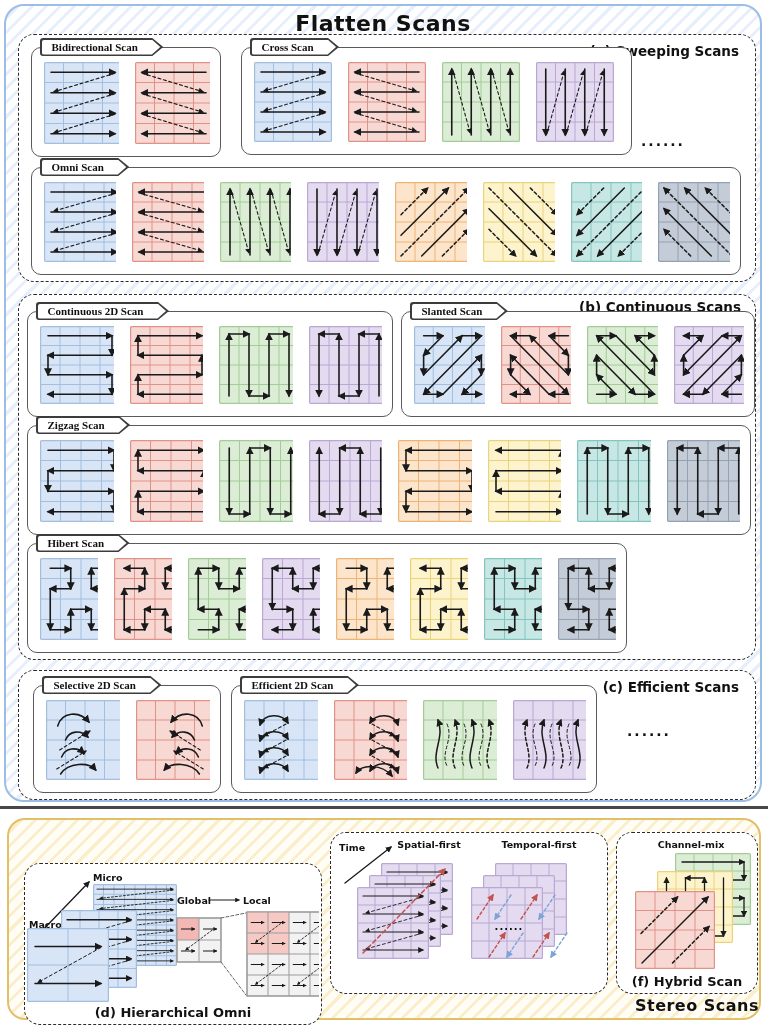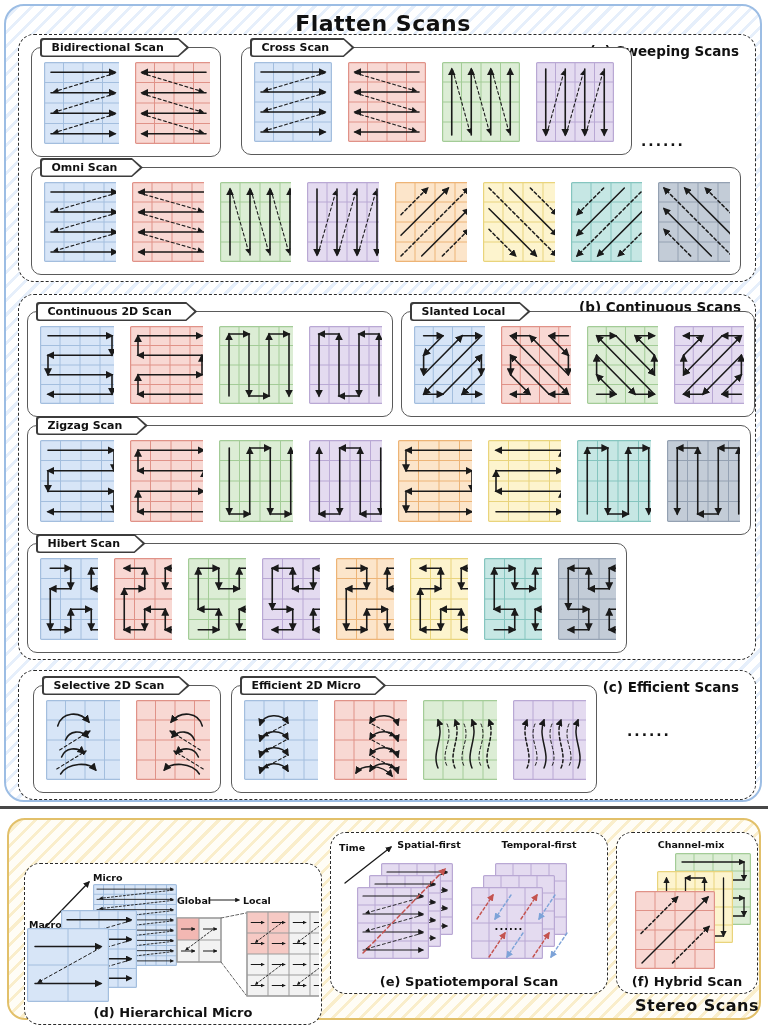--- a/index.html
+++ b/index.html
@@ -17,21 +17,21 @@
   #sec-b{left:12px;top:288px;width:738px;height:366px;}
   #sec-c{left:12px;top:664px;width:738px;height:130px;}
   .sec-caption{position:absolute;font-weight:bold;font-size:13.5px;white-space:nowrap;}
   #sec-a .sec-caption{top:8px;right:16px;}
   #sec-b .sec-caption{top:4px;right:14px;}
   #sec-c .sec-caption{top:8px;right:16px;}
   .dots{position:absolute;font-weight:bold;font-size:14px;letter-spacing:2px;}
   #sec-a .dots{left:622px;top:98px;}
   #sec-c .dots{left:608px;top:52px;}
   .group{position:absolute;background:#fff;border:1.5px solid #5a5a5a;border-radius:10px;
-    box-sizing:border-box;padding:14px 10px 6px 12px;display:flex;gap:16px;align-items:flex-start;}
+    box-sizing:border-box;padding:14px 10px 6px 12px;display:flex;gap:16px;align-items:flex-start;font-family:Liberation Serif, serif;}
   .tag{position:absolute;top:-10px;left:8px;background:#3c3c3c;border-radius:3px;padding:1.5px;
     clip-path:polygon(0 0,calc(100% - 11px) 0,100% 50%,calc(100% - 11px) 100%,0 100%);}
   .tag-in{background:#fff;font-size:11px;font-weight:bold;white-space:nowrap;
     padding:1px 24px 2px 10px;border-radius:2px;
     clip-path:polygon(0 0,calc(100% - 10px) 0,calc(100% - 1.5px) 50%,calc(100% - 10px) 100%,0 100%);}
   .grid-svg{display:block;}
   .divider{position:absolute;left:0;top:806px;width:768px;height:3px;background:#474747;}
   .stereo-box{position:absolute;left:7px;top:818px;width:754px;height:202px;
     box-sizing:border-box;border:2px solid #e2c06a;border-radius:18px;
     background:repeating-linear-gradient(135deg,#fffdf6 0 7px,#faeecb 7px 10px);}
@@ -680,21 +680,21 @@
               <path d="M50,8 L50,70" stroke="#1a1a1a" stroke-width="1.6" fill="none" stroke-linecap="round" marker-end="url(#mk69)"></path>
               <path d="M50,70 L30,70" stroke="#1a1a1a" stroke-width="1.6" fill="none" stroke-linecap="round" marker-end="url(#mk69)"></path>
               <path d="M30,70 L30,8" stroke="#1a1a1a" stroke-width="1.6" fill="none" stroke-linecap="round" marker-end="url(#mk69)"></path>
               <path d="M30,8 L10,8" stroke="#1a1a1a" stroke-width="1.6" fill="none" stroke-linecap="round" marker-end="url(#mk69)"></path>
               <path d="M10,8 L10,70" stroke="#1a1a1a" stroke-width="1.6" fill="none" stroke-linecap="round" marker-end="url(#mk69)"></path>
             </g>
           </svg>
         </div>
       <div class="group" style="left:382px;top:16px;width:354px;height:106px">
           <div class="tag">
-            <div class="tag-in">Slanted Local</div>
+            <div class="tag-in">Slanted Scan</div>
           </div>
           <svg width="77" height="78" class="grid-svg">
             <defs>
               <marker id="mk73" viewBox="0 0 10 10" refX="8" refY="5" markerWidth="5" markerHeight="5" orient="auto-start-reverse">
                 <path d="M0,0 L10,5 L0,10 z" fill="#1a1a1a"></path>
               </marker>
               <marker id="ms74" viewBox="0 0 10 10" refX="8" refY="5" markerWidth="4" markerHeight="4" orient="auto-start-reverse">
                 <path d="M0,0 L10,5 L0,10 z" fill="#1a1a1a"></path>
               </marker>
               <marker id="mr75" viewBox="0 0 10 10" refX="8" refY="5" markerWidth="5" markerHeight="5" orient="auto-start-reverse">
@@ -1519,21 +1519,21 @@
                 <path d="M14,50 L45,31" stroke="#1a1a1a" stroke-width="1.1" fill="none" stroke-linecap="round" stroke-dasharray="3,2.6" marker-end="url(#mk157)"></path>
                 <path d="M16,57 C20,47 32,47 39,53" stroke="#1a1a1a" stroke-width="1.6" fill="none" stroke-linecap="round" marker-end="url(#mk157)"></path>
                 <path d="M11,69 L41,51" stroke="#1a1a1a" stroke-width="1.1" fill="none" stroke-linecap="round" stroke-dasharray="3,2.6" marker-end="url(#mk157)"></path>
                 <path d="M15,74 C23,62 44,62 51,70" stroke="#1a1a1a" stroke-width="1.6" fill="none" stroke-linecap="round" marker-end="url(#mk157)"></path>
               </g>
             </g>
           </svg>
         </div>
       <div class="group" style="left:212px;top:14px;width:366px;height:108px">
           <div class="tag">
-            <div class="tag-in">Efficient 2D Micro</div>
+            <div class="tag-in">Efficient 2D Scan</div>
           </div>
           <svg width="80" height="80" class="grid-svg">
             <defs>
               <marker id="mk161" viewBox="0 0 10 10" refX="8" refY="5" markerWidth="5" markerHeight="5" orient="auto-start-reverse">
                 <path d="M0,0 L10,5 L0,10 z" fill="#1a1a1a"></path>
               </marker>
               <marker id="ms162" viewBox="0 0 10 10" refX="8" refY="5" markerWidth="4" markerHeight="4" orient="auto-start-reverse">
                 <path d="M0,0 L10,5 L0,10 z" fill="#1a1a1a"></path>
               </marker>
               <marker id="mr163" viewBox="0 0 10 10" refX="8" refY="5" markerWidth="5" markerHeight="5" orient="auto-start-reverse">
@@ -1793,21 +1793,21 @@
           <path d="M245.2,119.5 L257.8,119.5" stroke="#1a1a1a" stroke-width="1" fill="none" stroke-linecap="round" marker-end="url(#ms178)"></path>
           <path d="M266.2,119.5 L278.8,119.5" stroke="#1a1a1a" stroke-width="1" fill="none" stroke-linecap="round" marker-end="url(#ms178)"></path>
           <path d="M287.2,119.5 L299.8,119.5" stroke="#1a1a1a" stroke-width="1" fill="none" stroke-linecap="round" marker-end="url(#ms178)"></path>
           <path d="M253.6,57.55 L228.4,76.45" stroke="#1a1a1a" stroke-width="0.9" fill="none" stroke-linecap="round" stroke-dasharray="2,2" marker-end="url(#ms178)"></path>
           <path d="M295.6,57.55 L270.4,76.45" stroke="#1a1a1a" stroke-width="0.9" fill="none" stroke-linecap="round" stroke-dasharray="2,2" marker-end="url(#ms178)"></path>
           <path d="M253.6,99.55 L228.4,118.45" stroke="#1a1a1a" stroke-width="0.9" fill="none" stroke-linecap="round" stroke-dasharray="2,2" marker-end="url(#ms178)"></path>
           <path d="M295.6,99.55 L270.4,118.45" stroke="#1a1a1a" stroke-width="0.9" fill="none" stroke-linecap="round" stroke-dasharray="2,2" marker-end="url(#ms178)"></path>
           <path d="M194,52 L219,47" stroke="#666" stroke-width="1" fill="none" stroke-linecap="round" stroke-dasharray="3,2"></path>
           <path d="M194,96 L219,129" stroke="#666" stroke-width="1" fill="none" stroke-linecap="round" stroke-dasharray="3,2"></path>
         </svg>
-      <div class="panel-caption">(d) Hierarchical Micro</div>
+      <div class="panel-caption">(d) Hierarchical Omni</div>
     </div>
     <div class="panel" id="panel-e">
       <svg id="svg-e" width="272" height="136">
           <defs>
             <marker id="mk181" viewBox="0 0 10 10" refX="8" refY="5" markerWidth="5" markerHeight="5" orient="auto-start-reverse">
               <path d="M0,0 L10,5 L0,10 z" fill="#1a1a1a"></path>
             </marker>
             <marker id="ms182" viewBox="0 0 10 10" refX="8" refY="5" markerWidth="4" markerHeight="4" orient="auto-start-reverse">
               <path d="M0,0 L10,5 L0,10 z" fill="#1a1a1a"></path>
             </marker>
@@ -1901,21 +1901,20 @@
           <text x="176" y="95" font-family="&quot;DejaVu Sans&quot;,sans-serif" font-size="10" font-weight="bold" fill="#111" text-anchor="middle" letter-spacing="1">......</text>
           <path d="M144,84 L160,60" stroke="#c4534f" stroke-width="1.4" fill="none" stroke-linecap="round" stroke-dasharray="3,2.4" marker-end="url(#mr183)"></path>
           <path d="M188,84 L204,60" stroke="#c4534f" stroke-width="1.4" fill="none" stroke-linecap="round" stroke-dasharray="3,2.4" marker-end="url(#mr183)"></path>
           <path d="M156,122 L172,98" stroke="#c4534f" stroke-width="1.4" fill="none" stroke-linecap="round" stroke-dasharray="3,2.4" marker-end="url(#mr183)"></path>
           <path d="M200,122 L216,98" stroke="#c4534f" stroke-width="1.4" fill="none" stroke-linecap="round" stroke-dasharray="3,2.4" marker-end="url(#mr183)"></path>
           <path d="M178,60 L162,84" stroke="#7da3d8" stroke-width="1.4" fill="none" stroke-linecap="round" stroke-dasharray="3,2.4" marker-end="url(#mb184)"></path>
           <path d="M222,60 L206,84" stroke="#7da3d8" stroke-width="1.4" fill="none" stroke-linecap="round" stroke-dasharray="3,2.4" marker-end="url(#mb184)"></path>
           <path d="M190,98 L174,122" stroke="#7da3d8" stroke-width="1.4" fill="none" stroke-linecap="round" stroke-dasharray="3,2.4" marker-end="url(#mb184)"></path>
           <path d="M234,98 L218,122" stroke="#7da3d8" stroke-width="1.4" fill="none" stroke-linecap="round" stroke-dasharray="3,2.4" marker-end="url(#mb184)"></path>
         </svg>
-      <div class="panel-caption">(e) Spatiotemporal Scan</div>
     </div>
     <div class="panel" id="panel-f">
       <svg id="svg-f" width="136" height="136">
           <defs>
             <marker id="mk185" viewBox="0 0 10 10" refX="8" refY="5" markerWidth="5" markerHeight="5" orient="auto-start-reverse">
               <path d="M0,0 L10,5 L0,10 z" fill="#1a1a1a"></path>
             </marker>
             <marker id="ms186" viewBox="0 0 10 10" refX="8" refY="5" markerWidth="4" markerHeight="4" orient="auto-start-reverse">
               <path d="M0,0 L10,5 L0,10 z" fill="#1a1a1a"></path>
             </marker>

